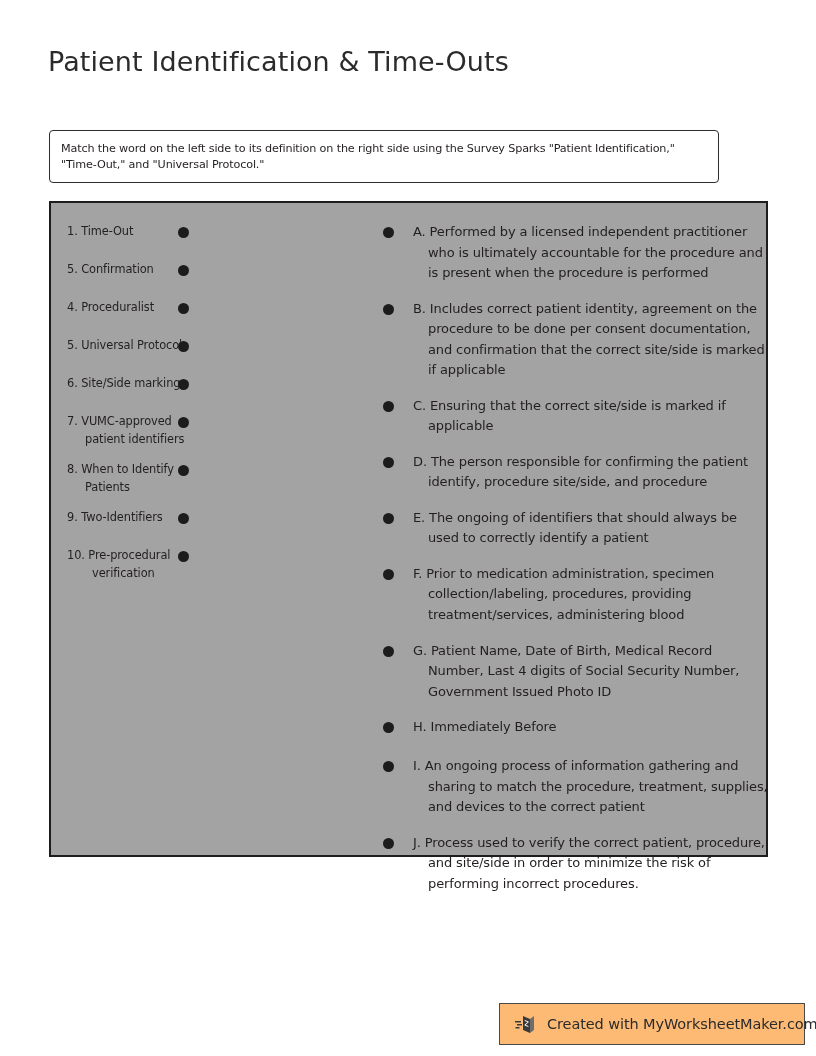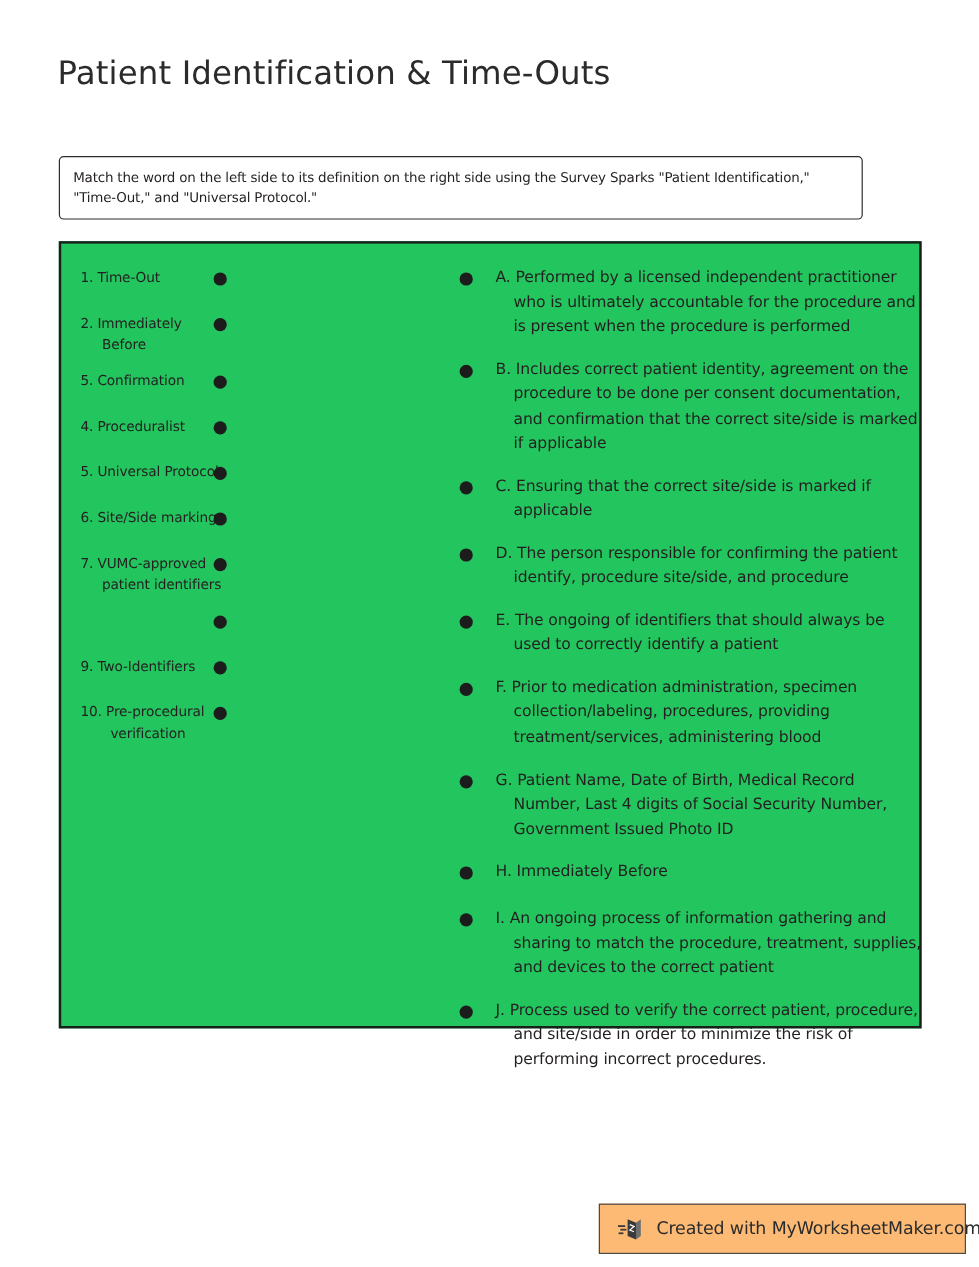--- a/index.html
+++ b/index.html
@@ -50,21 +50,21 @@
 
   
   .match-box {
     position: absolute;
     left: 49px;
     top: 201px;
     width: 719px;
     height: 656px;
     box-sizing: border-box;
     border: 2px solid #1d1d1d;
-    background: #22c55e;
+    background: #a3a3a3;
   }
 
   .columns {
     position: absolute;
     inset: 0;
   }
 
   
   .left-col {
     position: absolute;
@@ -174,44 +174,41 @@
 
 <div class="match-box">
   <div class="columns">
 
     <div class="left-col" id="terms-column">
         <div class="left-row">
           <div class="left-label">1. Time-Out</div>
           <div class="left-dot"></div>
         </div>
         <div class="left-row">
-          <div class="left-label">2. Immediately Before</div>
-          <div class="left-dot"></div>
-        </div>
-        <div class="left-row">
           <div class="left-label">5. Confirmation</div>
           <div class="left-dot"></div>
         </div>
         <div class="left-row">
           <div class="left-label">4. Proceduralist</div>
           <div class="left-dot"></div>
         </div>
         <div class="left-row">
           <div class="left-label">5. Universal Protocol</div>
           <div class="left-dot"></div>
         </div>
         <div class="left-row">
           <div class="left-label">6. Site/Side marking</div>
           <div class="left-dot"></div>
         </div>
         <div class="left-row">
           <div class="left-label">7. VUMC-approved patient identifiers</div>
           <div class="left-dot"></div>
         </div>
         <div class="left-row">
+          <div class="left-label">8. When to Identify Patients</div>
           <div class="left-dot"></div>
         </div>
         <div class="left-row">
           <div class="left-label">9. Two-Identifiers</div>
           <div class="left-dot"></div>
         </div>
         <div class="left-row">
           <div class="left-label wide-num">10. Pre-procedural verification</div>
           <div class="left-dot"></div>
         </div>

